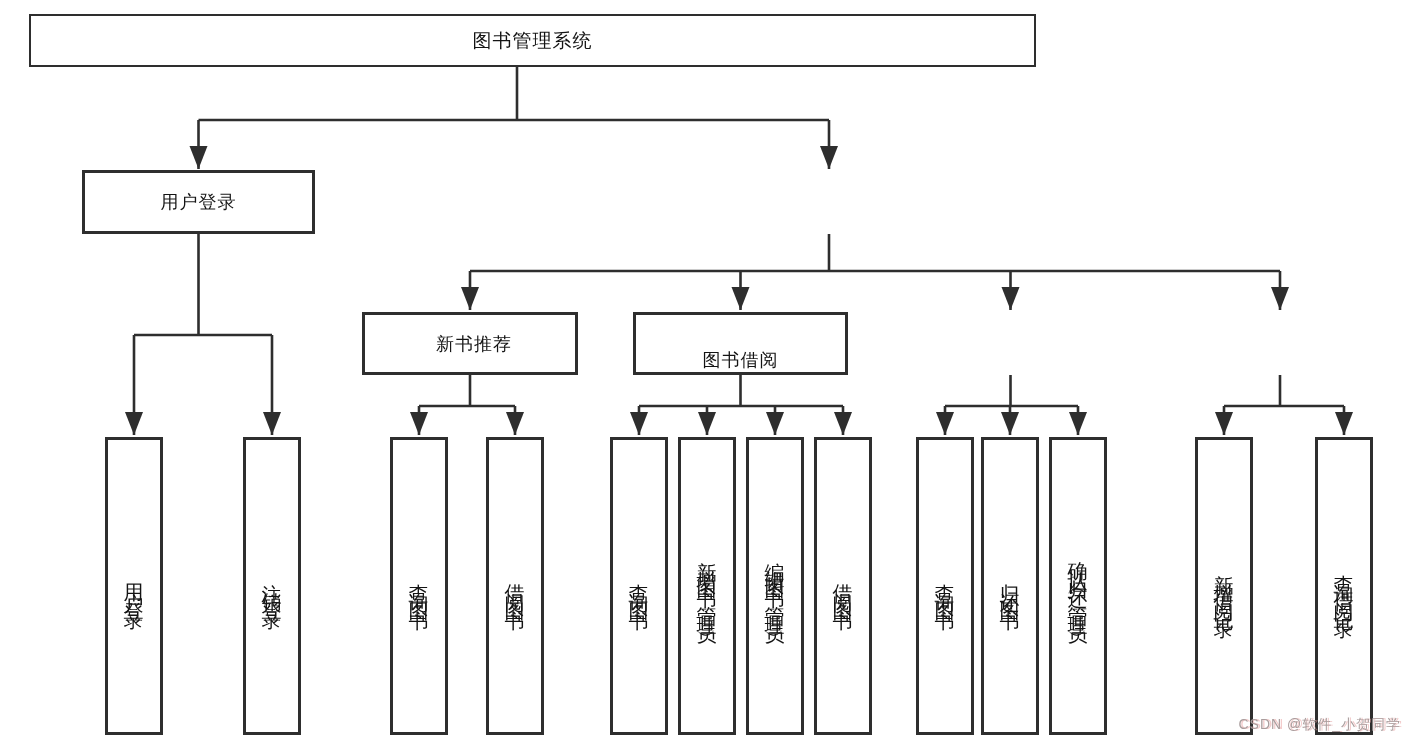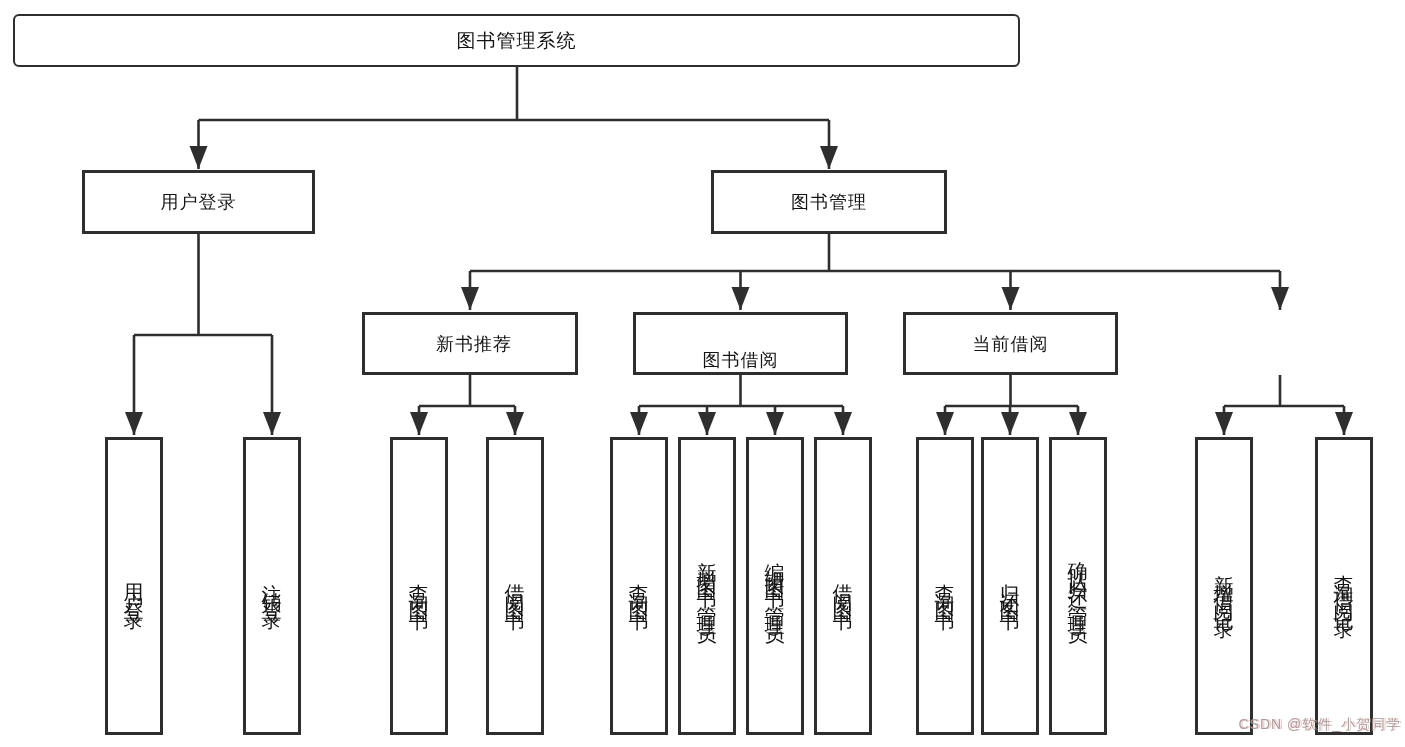--- a/index.html
+++ b/index.html
@@ -100,39 +100,33 @@
       <line x1="945" y1="406" x2="945" y2="435" marker-end="url(#arrow)"></line>
       <line x1="1010" y1="406" x2="1010" y2="435" marker-end="url(#arrow)"></line>
       <line x1="1078" y1="406" x2="1078" y2="435" marker-end="url(#arrow)"></line>
 
       <path d="M1280,375 V406 M1224,406 H1344"></path>
       <line x1="1224" y1="406" x2="1224" y2="435" marker-end="url(#arrow)"></line>
       <line x1="1344" y1="406" x2="1344" y2="435" marker-end="url(#arrow)"></line>
     </g>
   </svg>
 
-  <div class="node root" style="left:13px; top:14px; width:1007px; height:53px;border-radius:6px;">
+  <div class="node root" style="left:29px; top:14px; width:1007px; height:53px;">
     <span>图书管理系统</span>
   </div>
 
   <div class="node branch" style="left:82px; top:170px; width:233px; height:64px;">
     <span>用户登录</span>
-  </div>
-  <div class="node branch" style="left:711px; top:170px; width:236px; height:64px;">
-    <span>图书管理</span>
   </div>
 
   <div class="node branch" style="left:362px; top:312px; width:216px; height:63px;padding-left:8px;">
     <span>新书推荐</span>
   </div>
   <div class="node branch" style="left:633px; top:312px; width:215px; height:63px;align-items:flex-end;">
     <span>图书借阅</span>
-  </div>
-  <div class="node branch" style="left:903px; top:312px; width:215px; height:63px;">
-    <span>当前借阅</span>
   </div>
 
   <div class="leaf" style="left:105px;">
     <span class="vtext">用户登录</span>
   </div>
   <div class="leaf" style="left:243px;">
     <span class="vtext">注销登录</span>
   </div>
 
   <div class="leaf" style="left:390px;">

